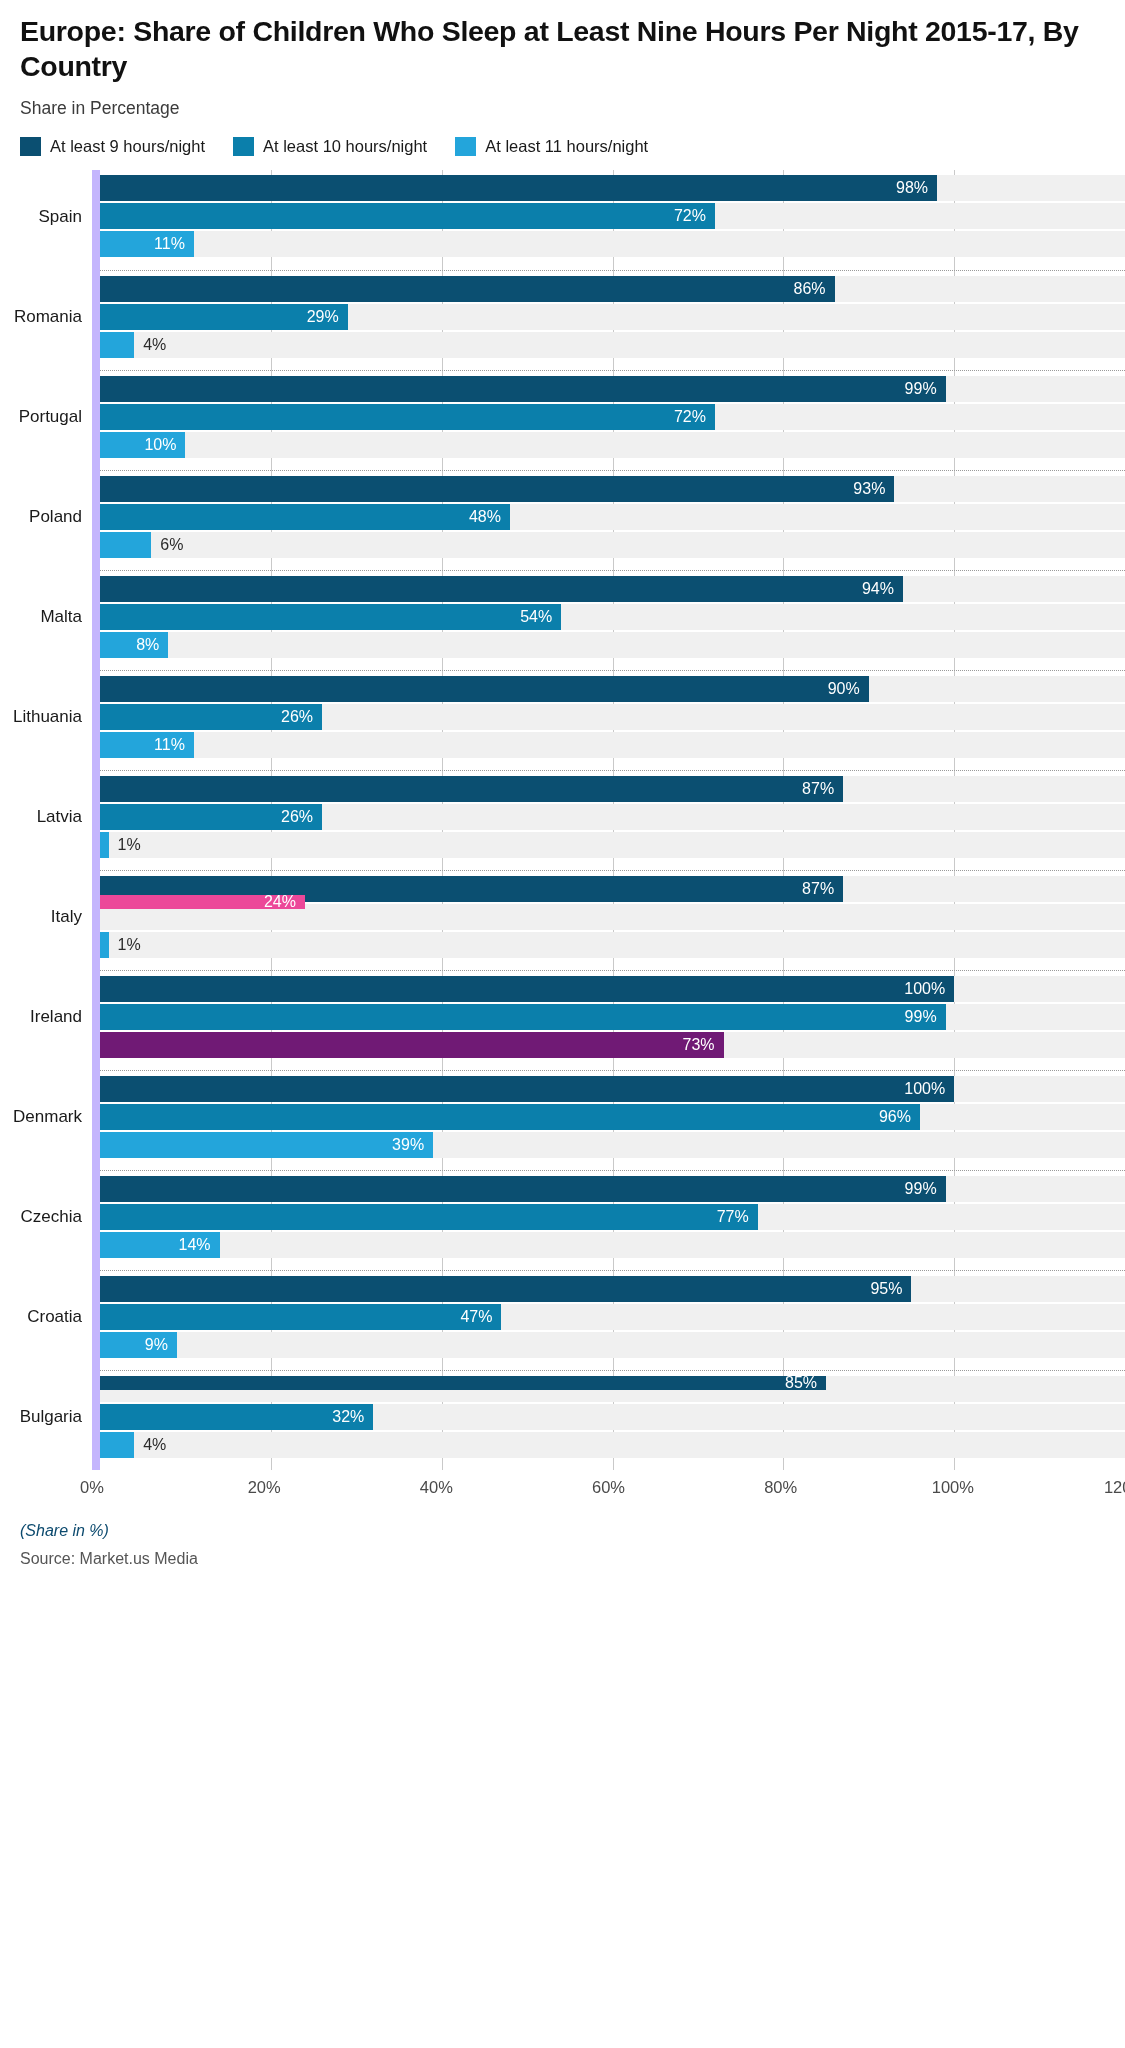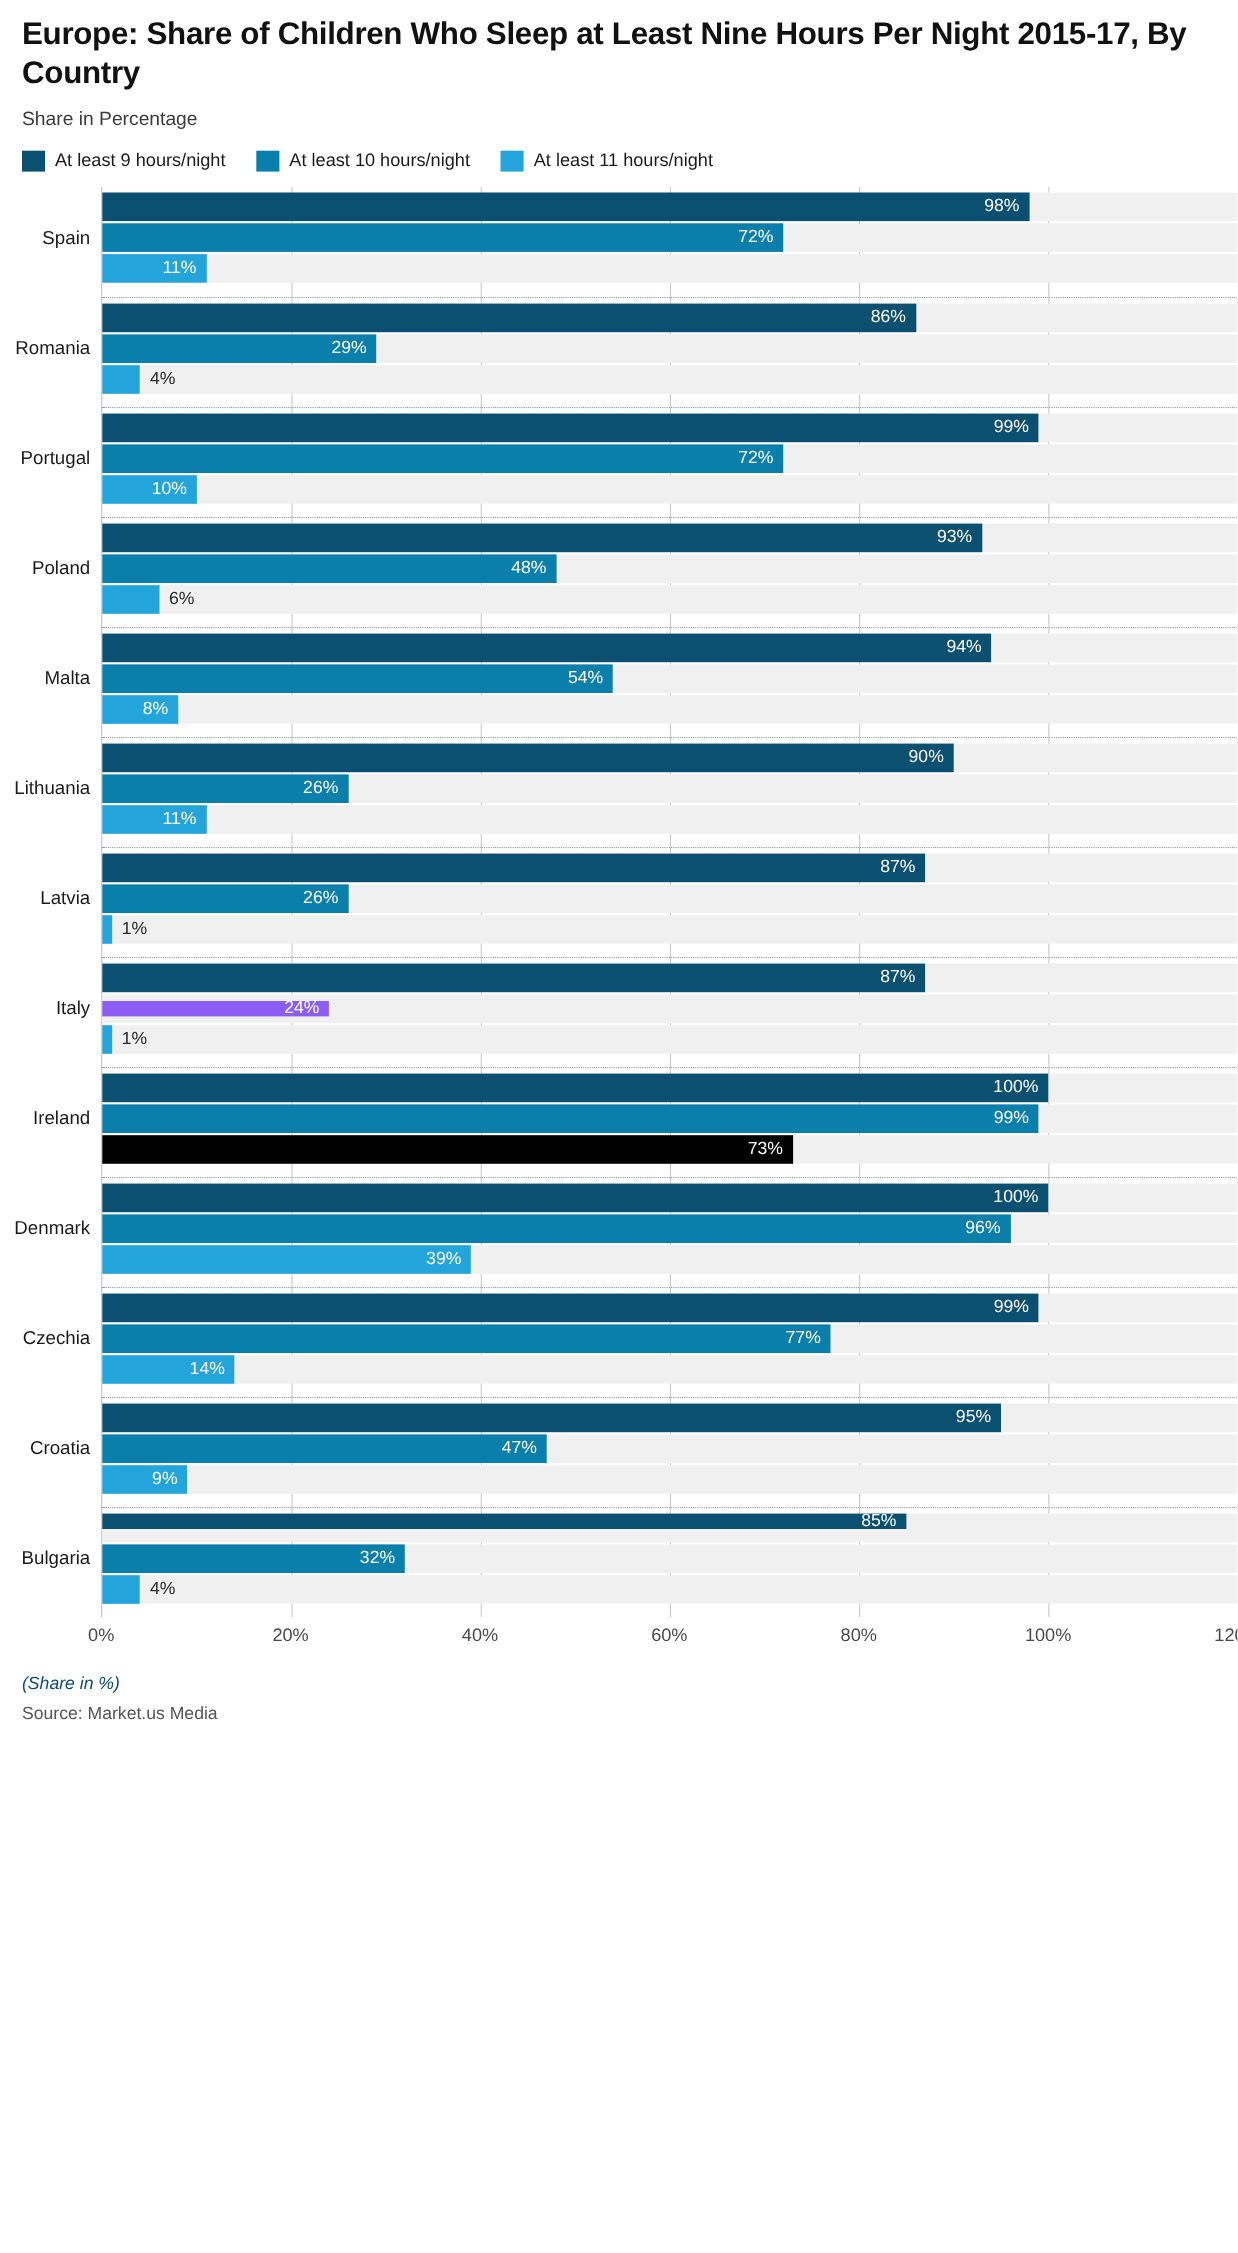--- a/index.html
+++ b/index.html
@@ -78,21 +78,21 @@
     display: flex;
   }
   .y-axis-labels {
     width: 92px;
     flex: none;
     position: relative;
   }
   .plot-area {
     position: relative;
     flex: 1 1 auto;
-    border-left: 1px solid #c4b5fd;
+    border-left: 8px solid #c4b5fd;
     background: #ffffff;
   }
 
   .group {
     position: relative;
     box-sizing: border-box;
   }
   .group + .group {
     border-top: 1px dotted #9a9a9a;
   }
@@ -359,41 +359,41 @@
               </div>
             </div>
           </div>
           <div class="group" style="height: 100px; position: relative;">
             <div class="group-inner">
               <div class="band" style="top: 5px; height: 26px; width: 100%;"></div>
               <div class="bar" style="top: 5px; height: 26px; bottom: auto; width: 72.5%; background: rgb(11, 79, 113);">
                 <span class="bar-label">87%</span>
               </div>
               <div class="band" style="top: 33px; height: 26px; width: 100%;"></div>
-              <div class="bar" style="top: 39px; height: 14px; bottom: auto; width: 20%; background: #8b5cf6;">
+              <div class="bar" style="top: 24px; height: 14px; bottom: auto; width: 20%; background: #ec4899;">
                 <span class="bar-label">24%</span>
               </div>
               <div class="band" style="top: 61px; height: 26px; width: 100%;"></div>
               <div class="bar" style="top: 61px; height: 26px; bottom: auto; width: 0.833333%; background: rgb(35, 165, 219);">
                 <span class="bar-label outside">1%</span>
               </div>
             </div>
           </div>
           <div class="group" style="height: 100px; position: relative;">
             <div class="group-inner">
               <div class="band" style="top: 5px; height: 26px; width: 100%;"></div>
               <div class="bar" style="top: 5px; height: 26px; bottom: auto; width: 83.3333%; background: rgb(11, 79, 113);">
                 <span class="bar-label">100%</span>
               </div>
               <div class="band" style="top: 33px; height: 26px; width: 100%;"></div>
               <div class="bar" style="top: 33px; height: 26px; bottom: auto; width: 82.5%; background: rgb(11, 127, 171);">
                 <span class="bar-label">99%</span>
               </div>
               <div class="band" style="top: 61px; height: 26px; width: 100%;"></div>
-              <div class="bar" style="top: 61px; height: 26px; bottom: auto; width: 60.8333%; background: #000000;">
+              <div class="bar" style="top: 61px; height: 26px; bottom: auto; width: 60.8333%; background: #701a75;">
                 <span class="bar-label">73%</span>
               </div>
             </div>
           </div>
           <div class="group" style="height: 100px; position: relative;">
             <div class="group-inner">
               <div class="band" style="top: 5px; height: 26px; width: 100%;"></div>
               <div class="bar" style="top: 5px; height: 26px; bottom: auto; width: 83.3333%; background: rgb(11, 79, 113);">
                 <span class="bar-label">100%</span>
               </div>

